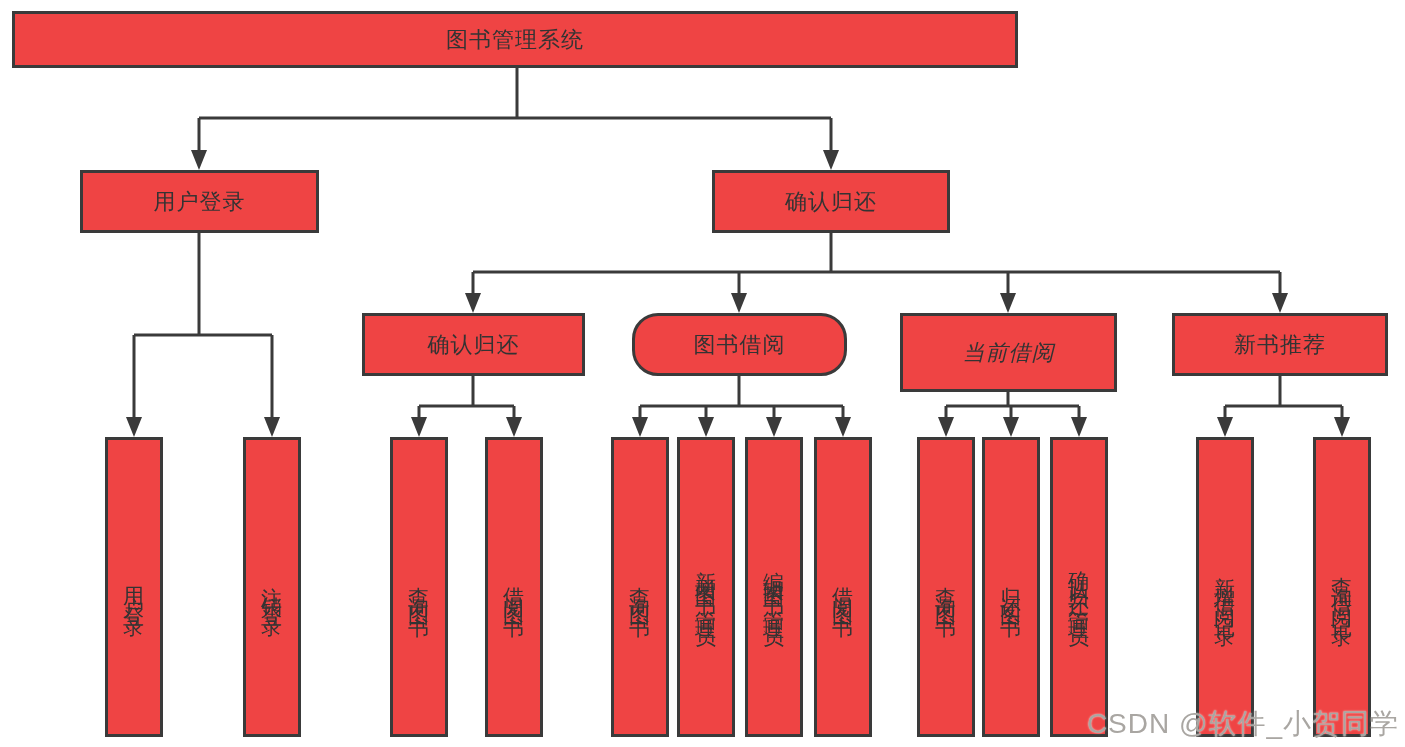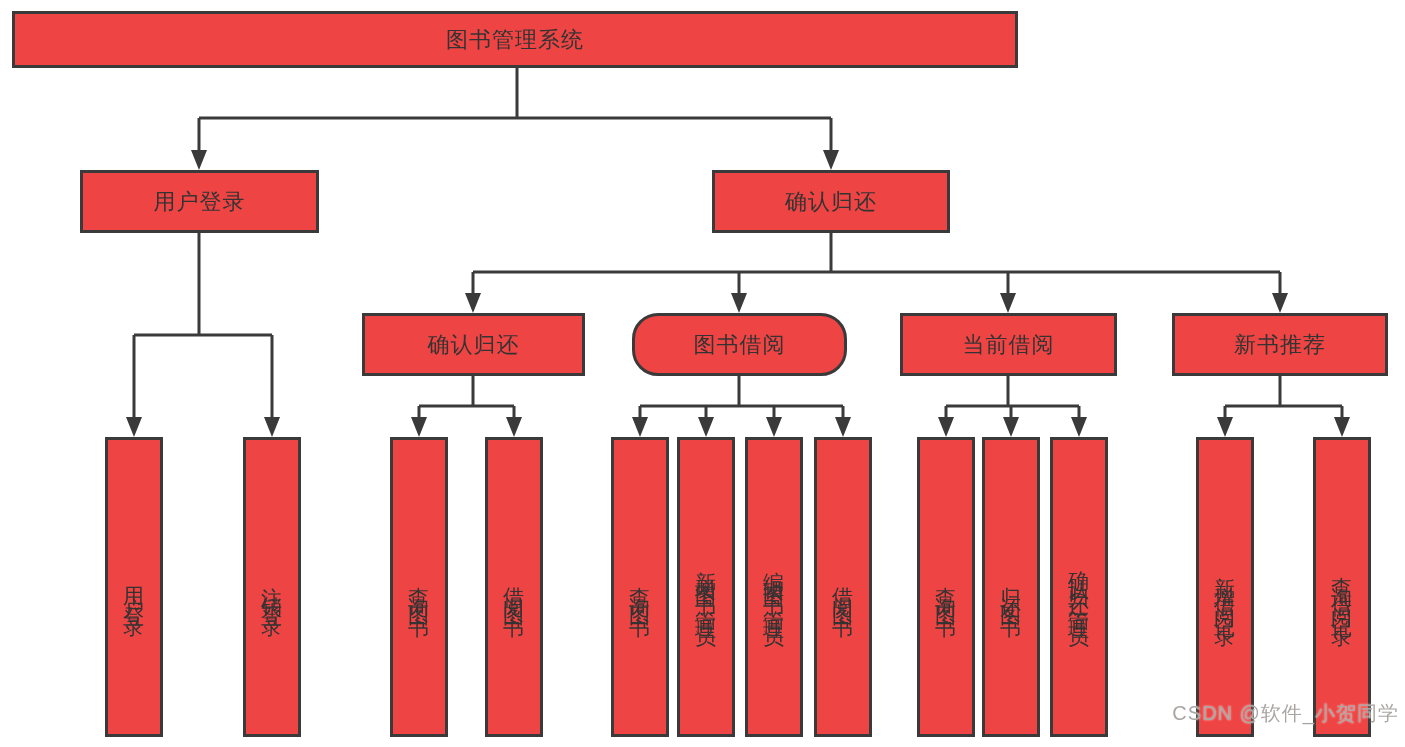--- a/index.html
+++ b/index.html
@@ -33,22 +33,22 @@
     writing-mode:vertical-rl;
     text-orientation:mixed;
     font-size:21px;
     letter-spacing:10px;
     line-height:1;
     padding-top:6px;
   }
   .vbox.long{letter-spacing:8px;}
   .watermark{
     position:absolute;
-    right:6px;bottom:20px;
-    font-size:20px;
+    right:6px;bottom:4px;
+    font-size:28px;
     color:var(--watermark);
     text-shadow:0 0 2px rgba(255,255,255,.8);
     letter-spacing:1px;
     white-space:nowrap;
   }
 </style>
 </head>
 <body>
 
 <div id="stage">
@@ -93,21 +93,21 @@
     </g>
   </svg>
 
   <div class="node hbox" style="left:12px;top:11px;width:1006px;height:57px;">图书管理系统</div>
 
   <div class="node hbox" style="left:80px;top:170px;width:239px;height:63px;">用户登录</div>
   <div class="node hbox" style="left:712px;top:170px;width:238px;height:63px;">确认归还</div>
 
   <div class="node hbox" style="left:362px;top:313px;width:223px;height:63px;">确认归还</div>
   <div class="node hbox" style="left:632px;top:313px;width:215px;height:63px;border-radius:26px;">图书借阅</div>
-  <div class="node hbox" style="left:900px;top:313px;width:217px;height:63px;">当前借阅</div>
+  <div class="node hbox" style="left:900px;top:313px;width:217px;height:79px;font-style:italic;">当前借阅</div>
   <div class="node hbox" style="left:1172px;top:313px;width:216px;height:63px;">新书推荐</div>
 
   <div class="node vbox" style="left:105px;top:437px;width:58px;height:300px;">用户登录</div>
   <div class="node vbox" style="left:243px;top:437px;width:58px;height:300px;">注销登录</div>
 
   <div class="node vbox" style="left:390px;top:437px;width:58px;height:300px;">查询图书</div>
   <div class="node vbox" style="left:485px;top:437px;width:58px;height:300px;">借阅图书</div>
 
   <div class="node vbox" style="left:611px;top:437px;width:58px;height:300px;">查询图书</div>
   <div class="node vbox long" style="left:677px;top:437px;width:58px;height:300px;">新增图书（管理员）</div>

